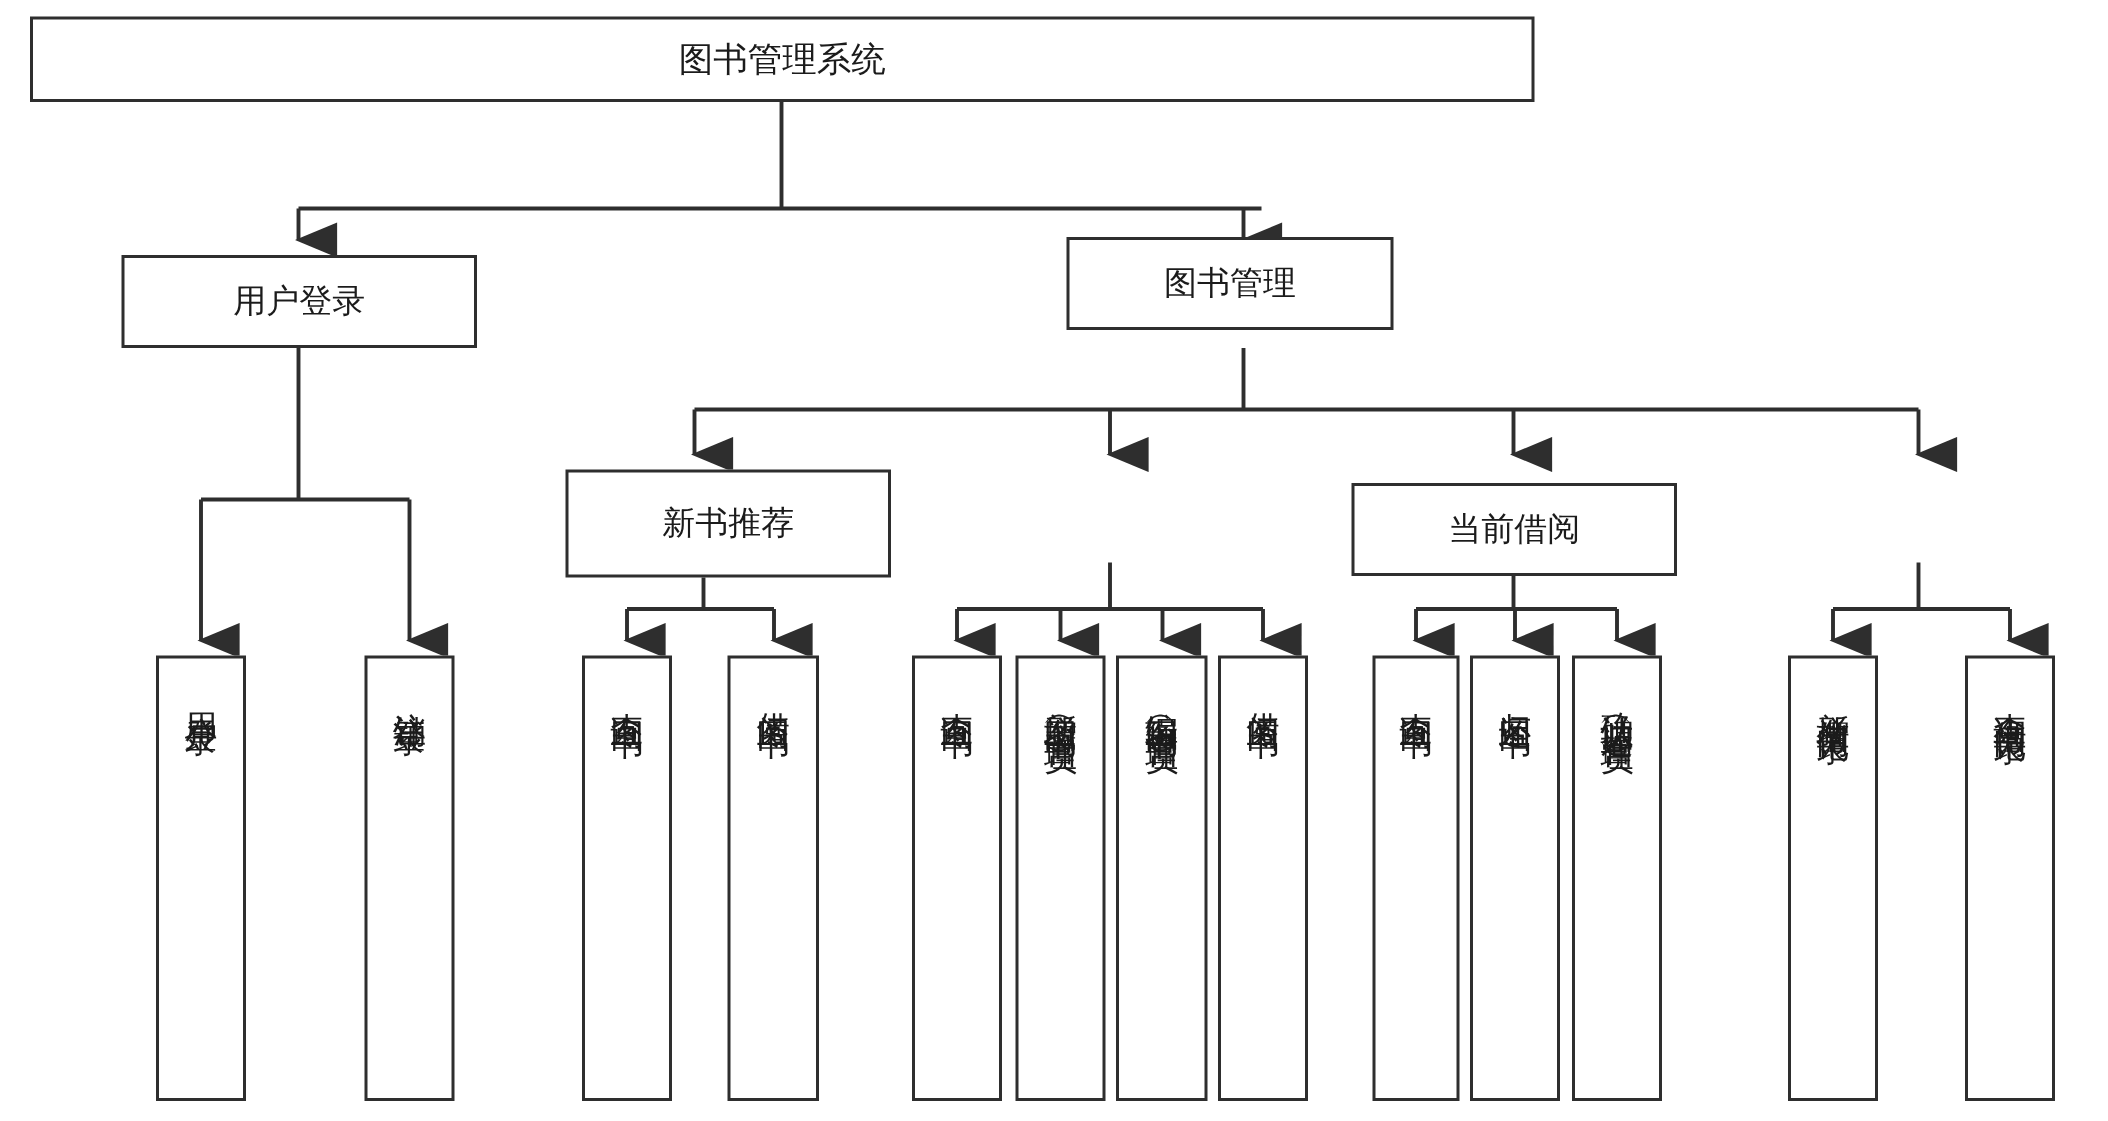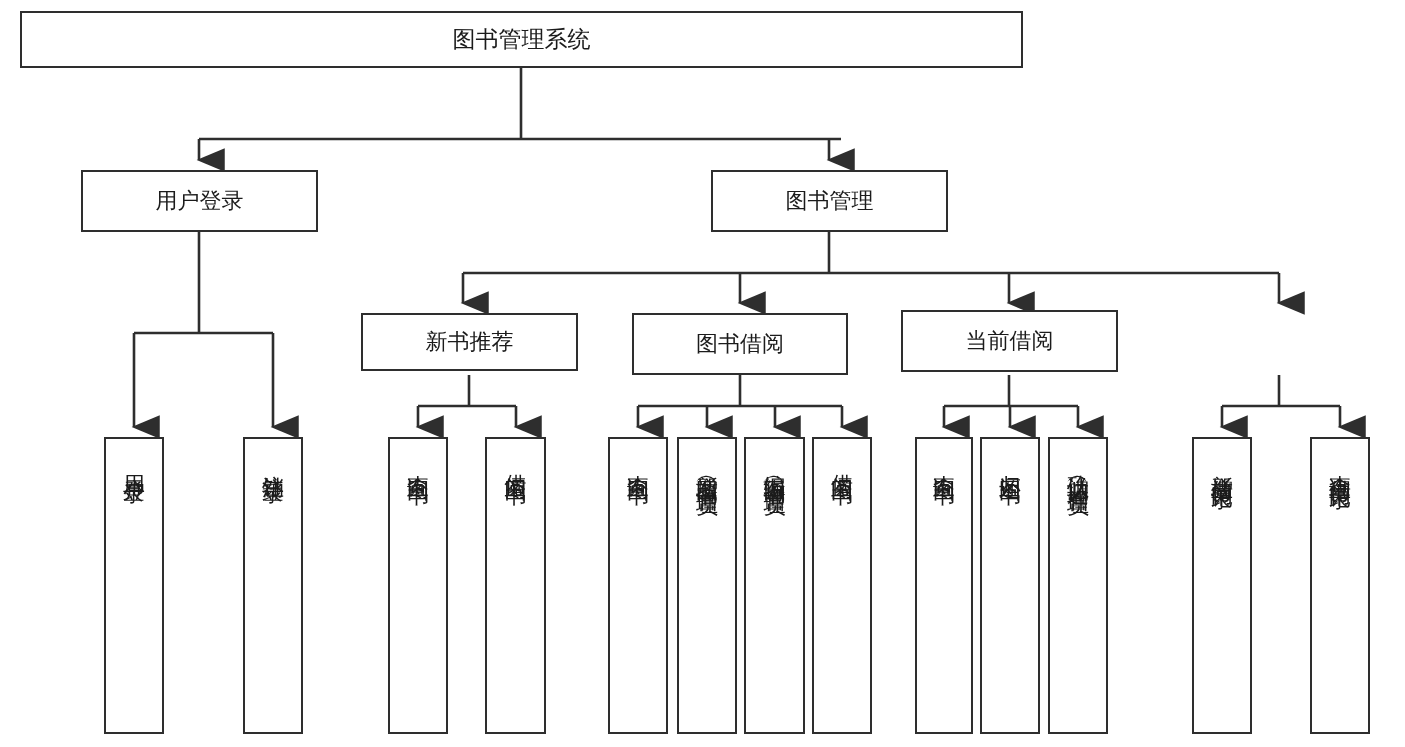--- a/index.html
+++ b/index.html
@@ -125,31 +125,28 @@
     </g>
   </svg>
 
   <div class="node level-0" style="left: 20px; top: 11px; width: 1003px; height: 57px;">
     <span class="label">图书管理系统</span>
   </div>
 
   <div class="node level-1" style="left: 81px; top: 170px; width: 237px; height: 62px;">
     <span class="label">用户登录</span>
   </div>
-  <div class="node level-1" style="left: 711px; top: 170px; width: 237px; height: 62px;">
+  <div class="node level-1" style="left: 711px; top: 158px; width: 218px; height: 62px;">
     <span class="label">图书管理</span>
   </div>
 
-  <div class="node level-2" style="left: 361px; top: 313px; width: 217px; height: 58px;">
+  <div class="node level-2" style="left: 377px; top: 313px; width: 217px; height: 72px;">
     <span class="label">新书推荐</span>
   </div>
-  <div class="node level-2" style="left: 632px; top: 313px; width: 216px; height: 62px;">
-    <span class="label">图书借阅</span>
-  </div>
-  <div class="node level-2" style="left: 901px; top: 310px; width: 217px; height: 62px;">
+  <div class="node level-2" style="left: 901px; top: 322px; width: 217px; height: 62px;">
     <span class="label">当前借阅</span>
   </div>
 
   <div class="node leaf" style="left: 104px; top: 437px; width: 60px; height: 297px;">
     <span class="label">用户登录</span>
   </div>
   <div class="node leaf" style="left: 243px; top: 437px; width: 60px; height: 297px;">
     <span class="label">注销登录</span>
   </div>
   <div class="node leaf" style="left: 388px; top: 437px; width: 60px; height: 297px;">

